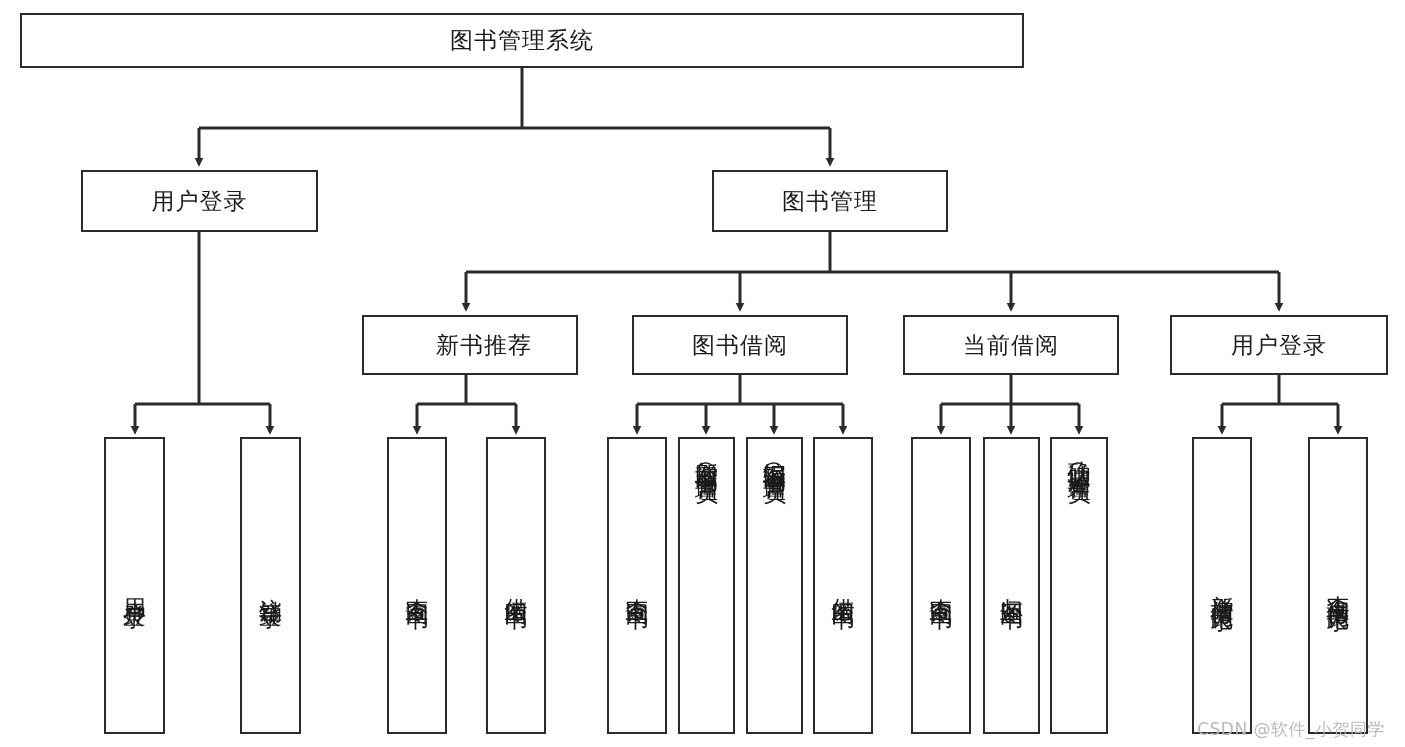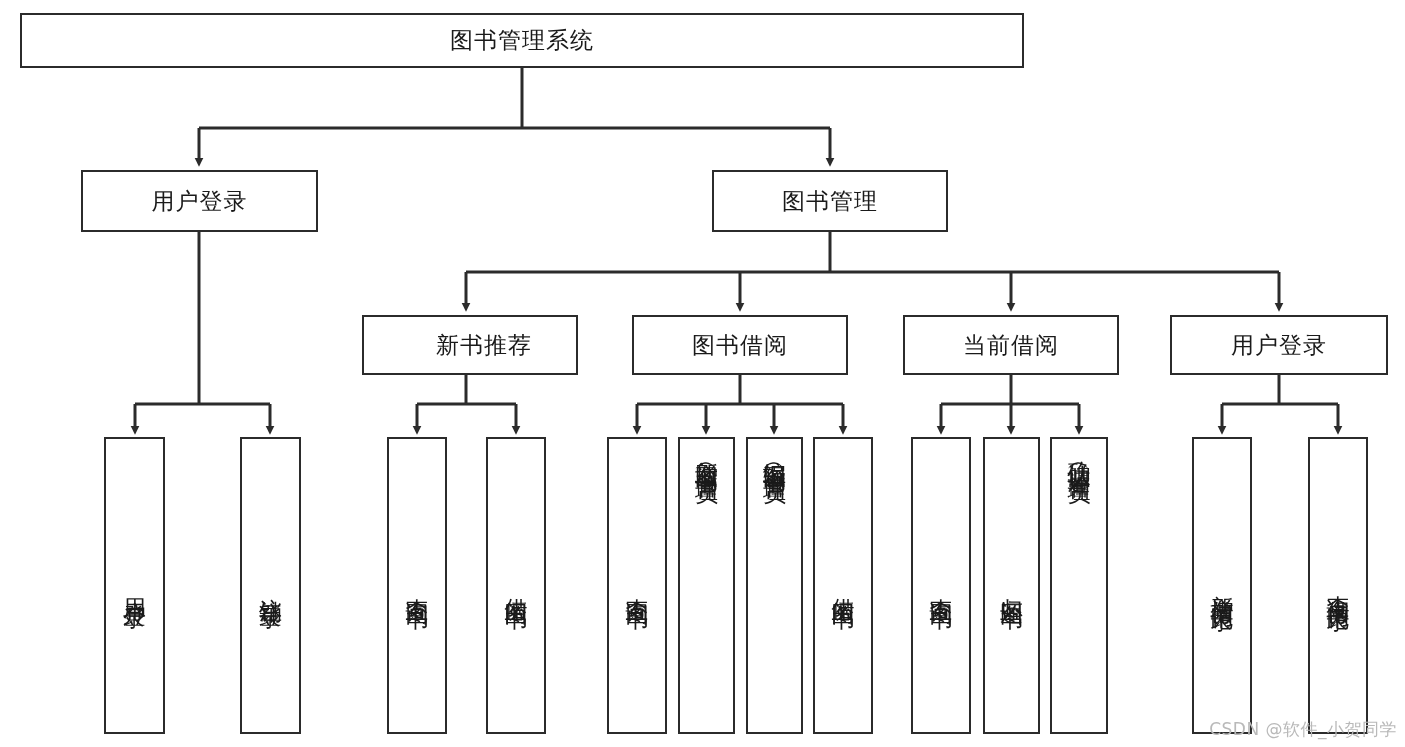--- a/index.html
+++ b/index.html
@@ -57,21 +57,21 @@
     align-items: flex-start;
     justify-content: center;
     padding-top: 4px;
   }
   .leaf-box.center-v {
     align-items: center;
     padding-top: 0;
   }
   .watermark {
     position: absolute;
-    right: 8px;
+    right: 20px;
     bottom: 6px;
     font-size: 17px;
     color: #b9b9b9;
     letter-spacing: 0.5px;
     white-space: nowrap;
     pointer-events: none;
   }
 </style>
 </head>
 <body>

